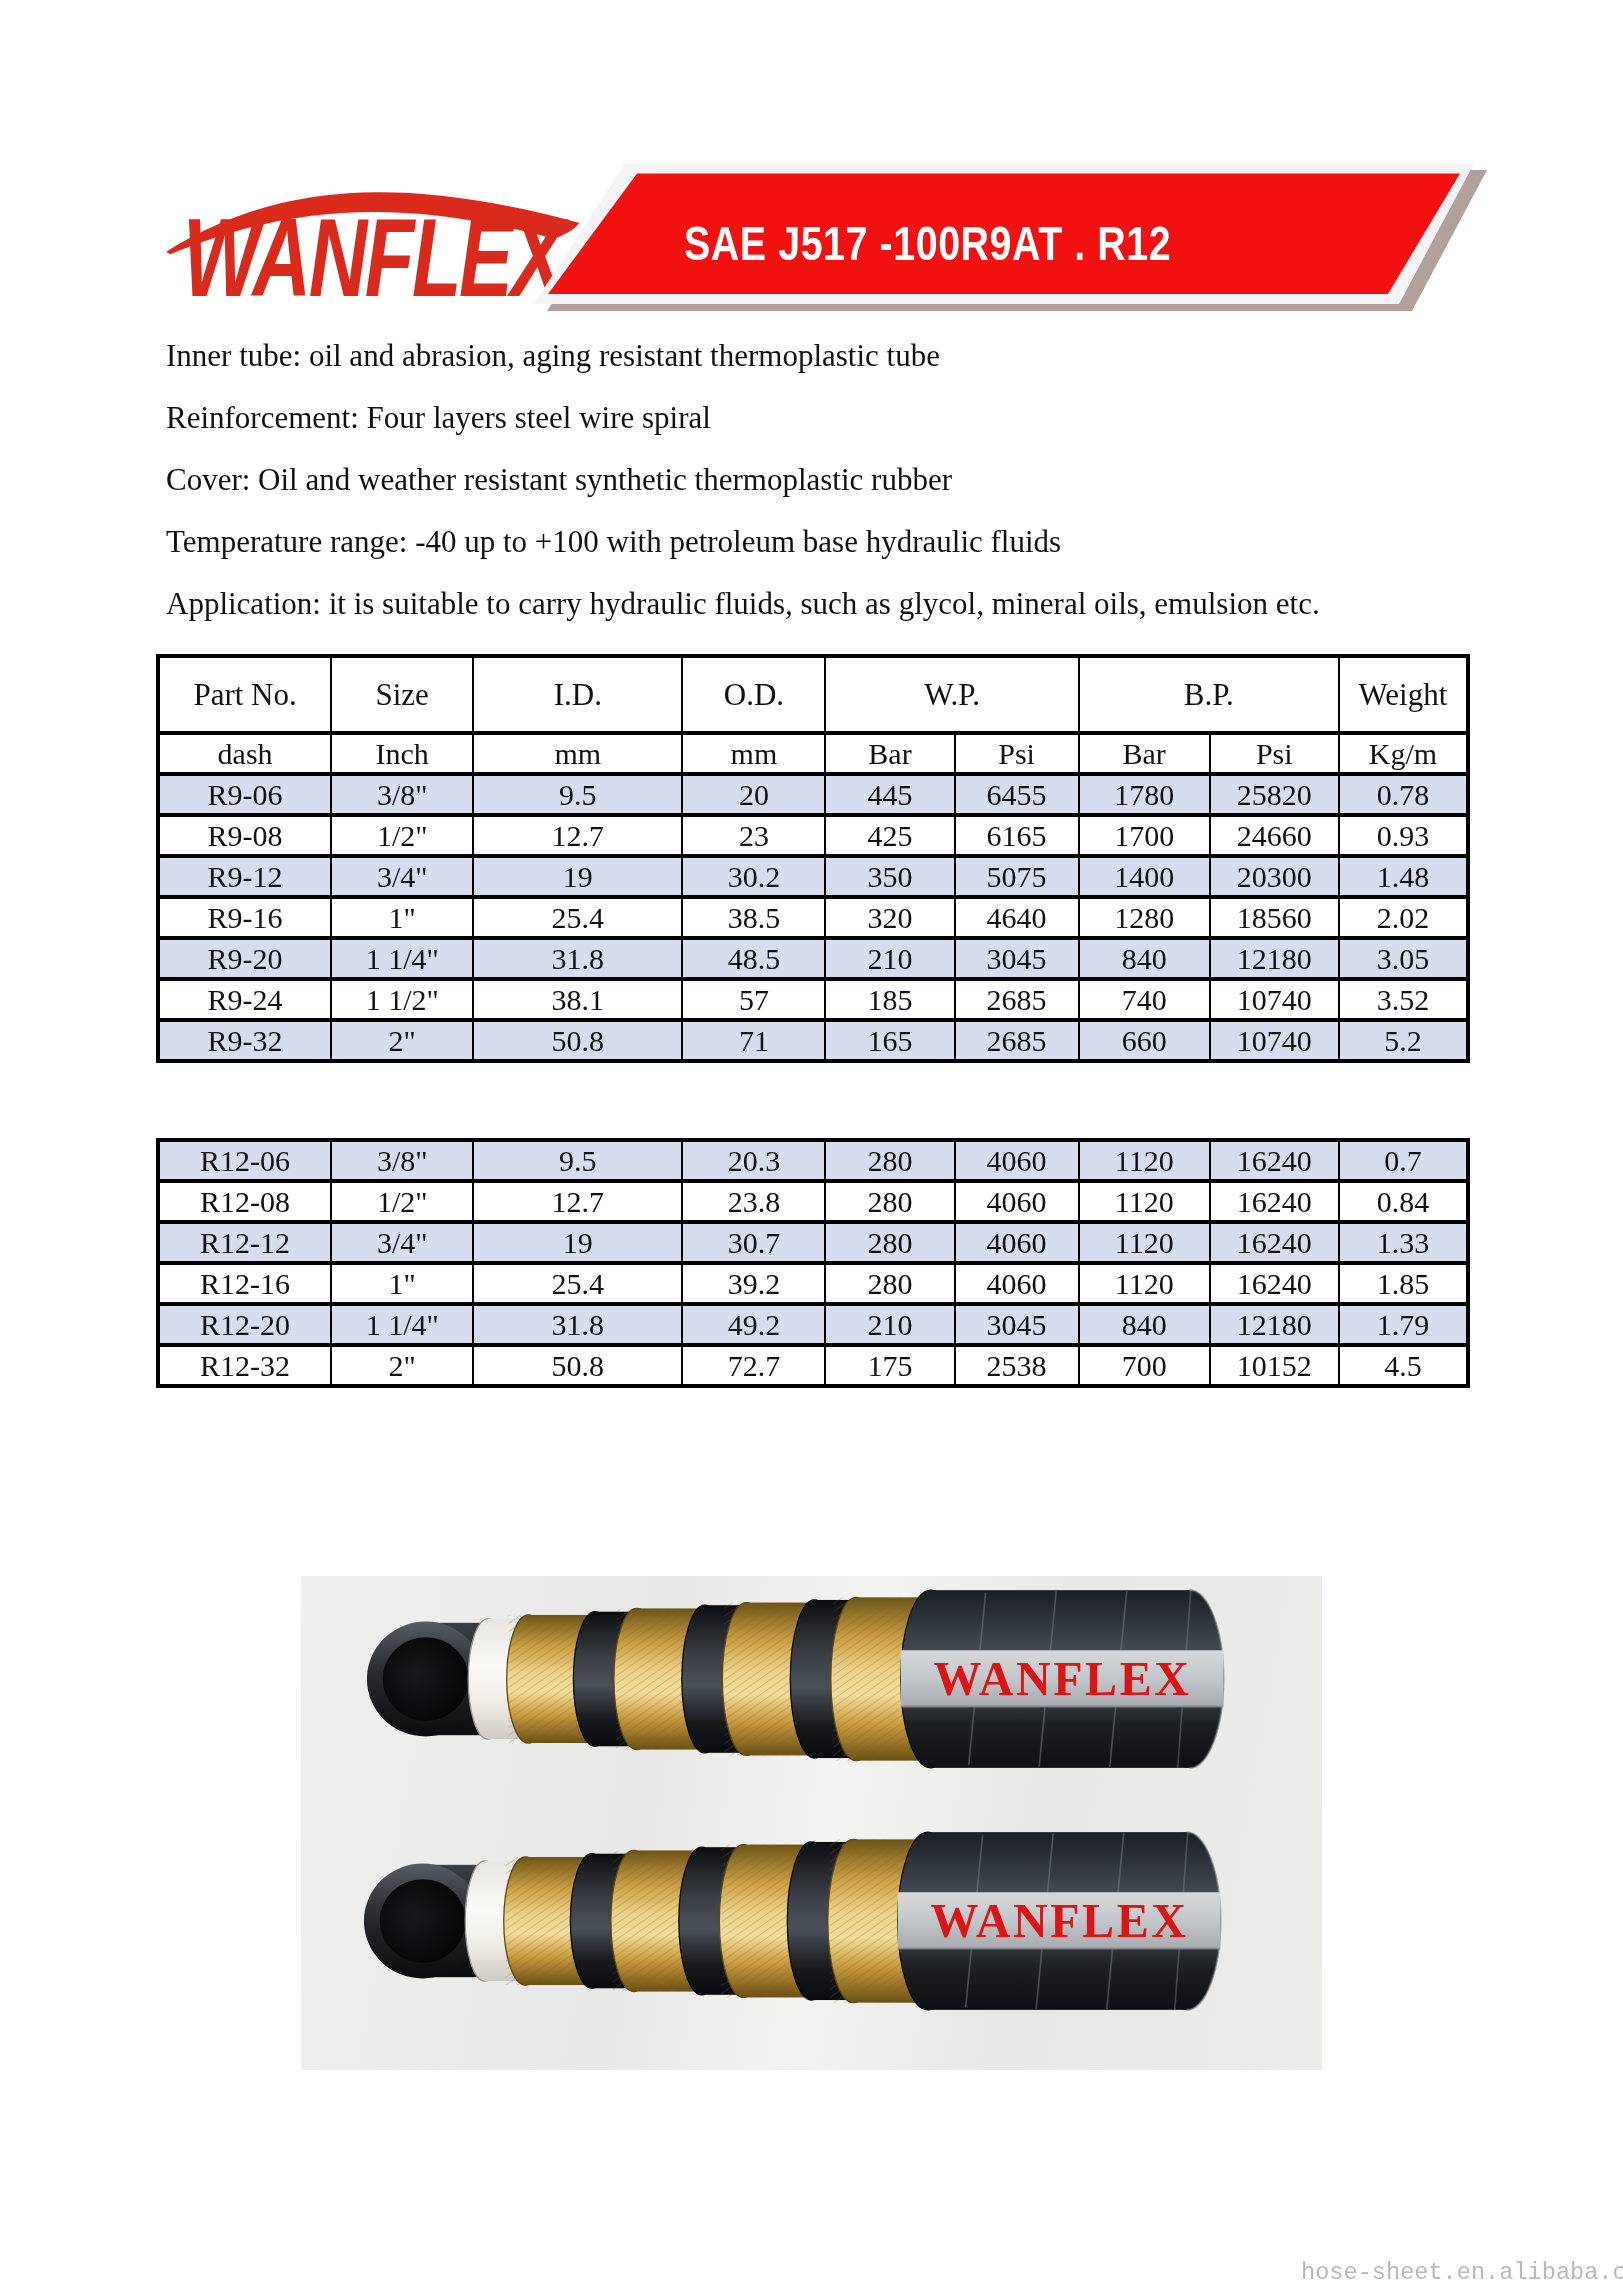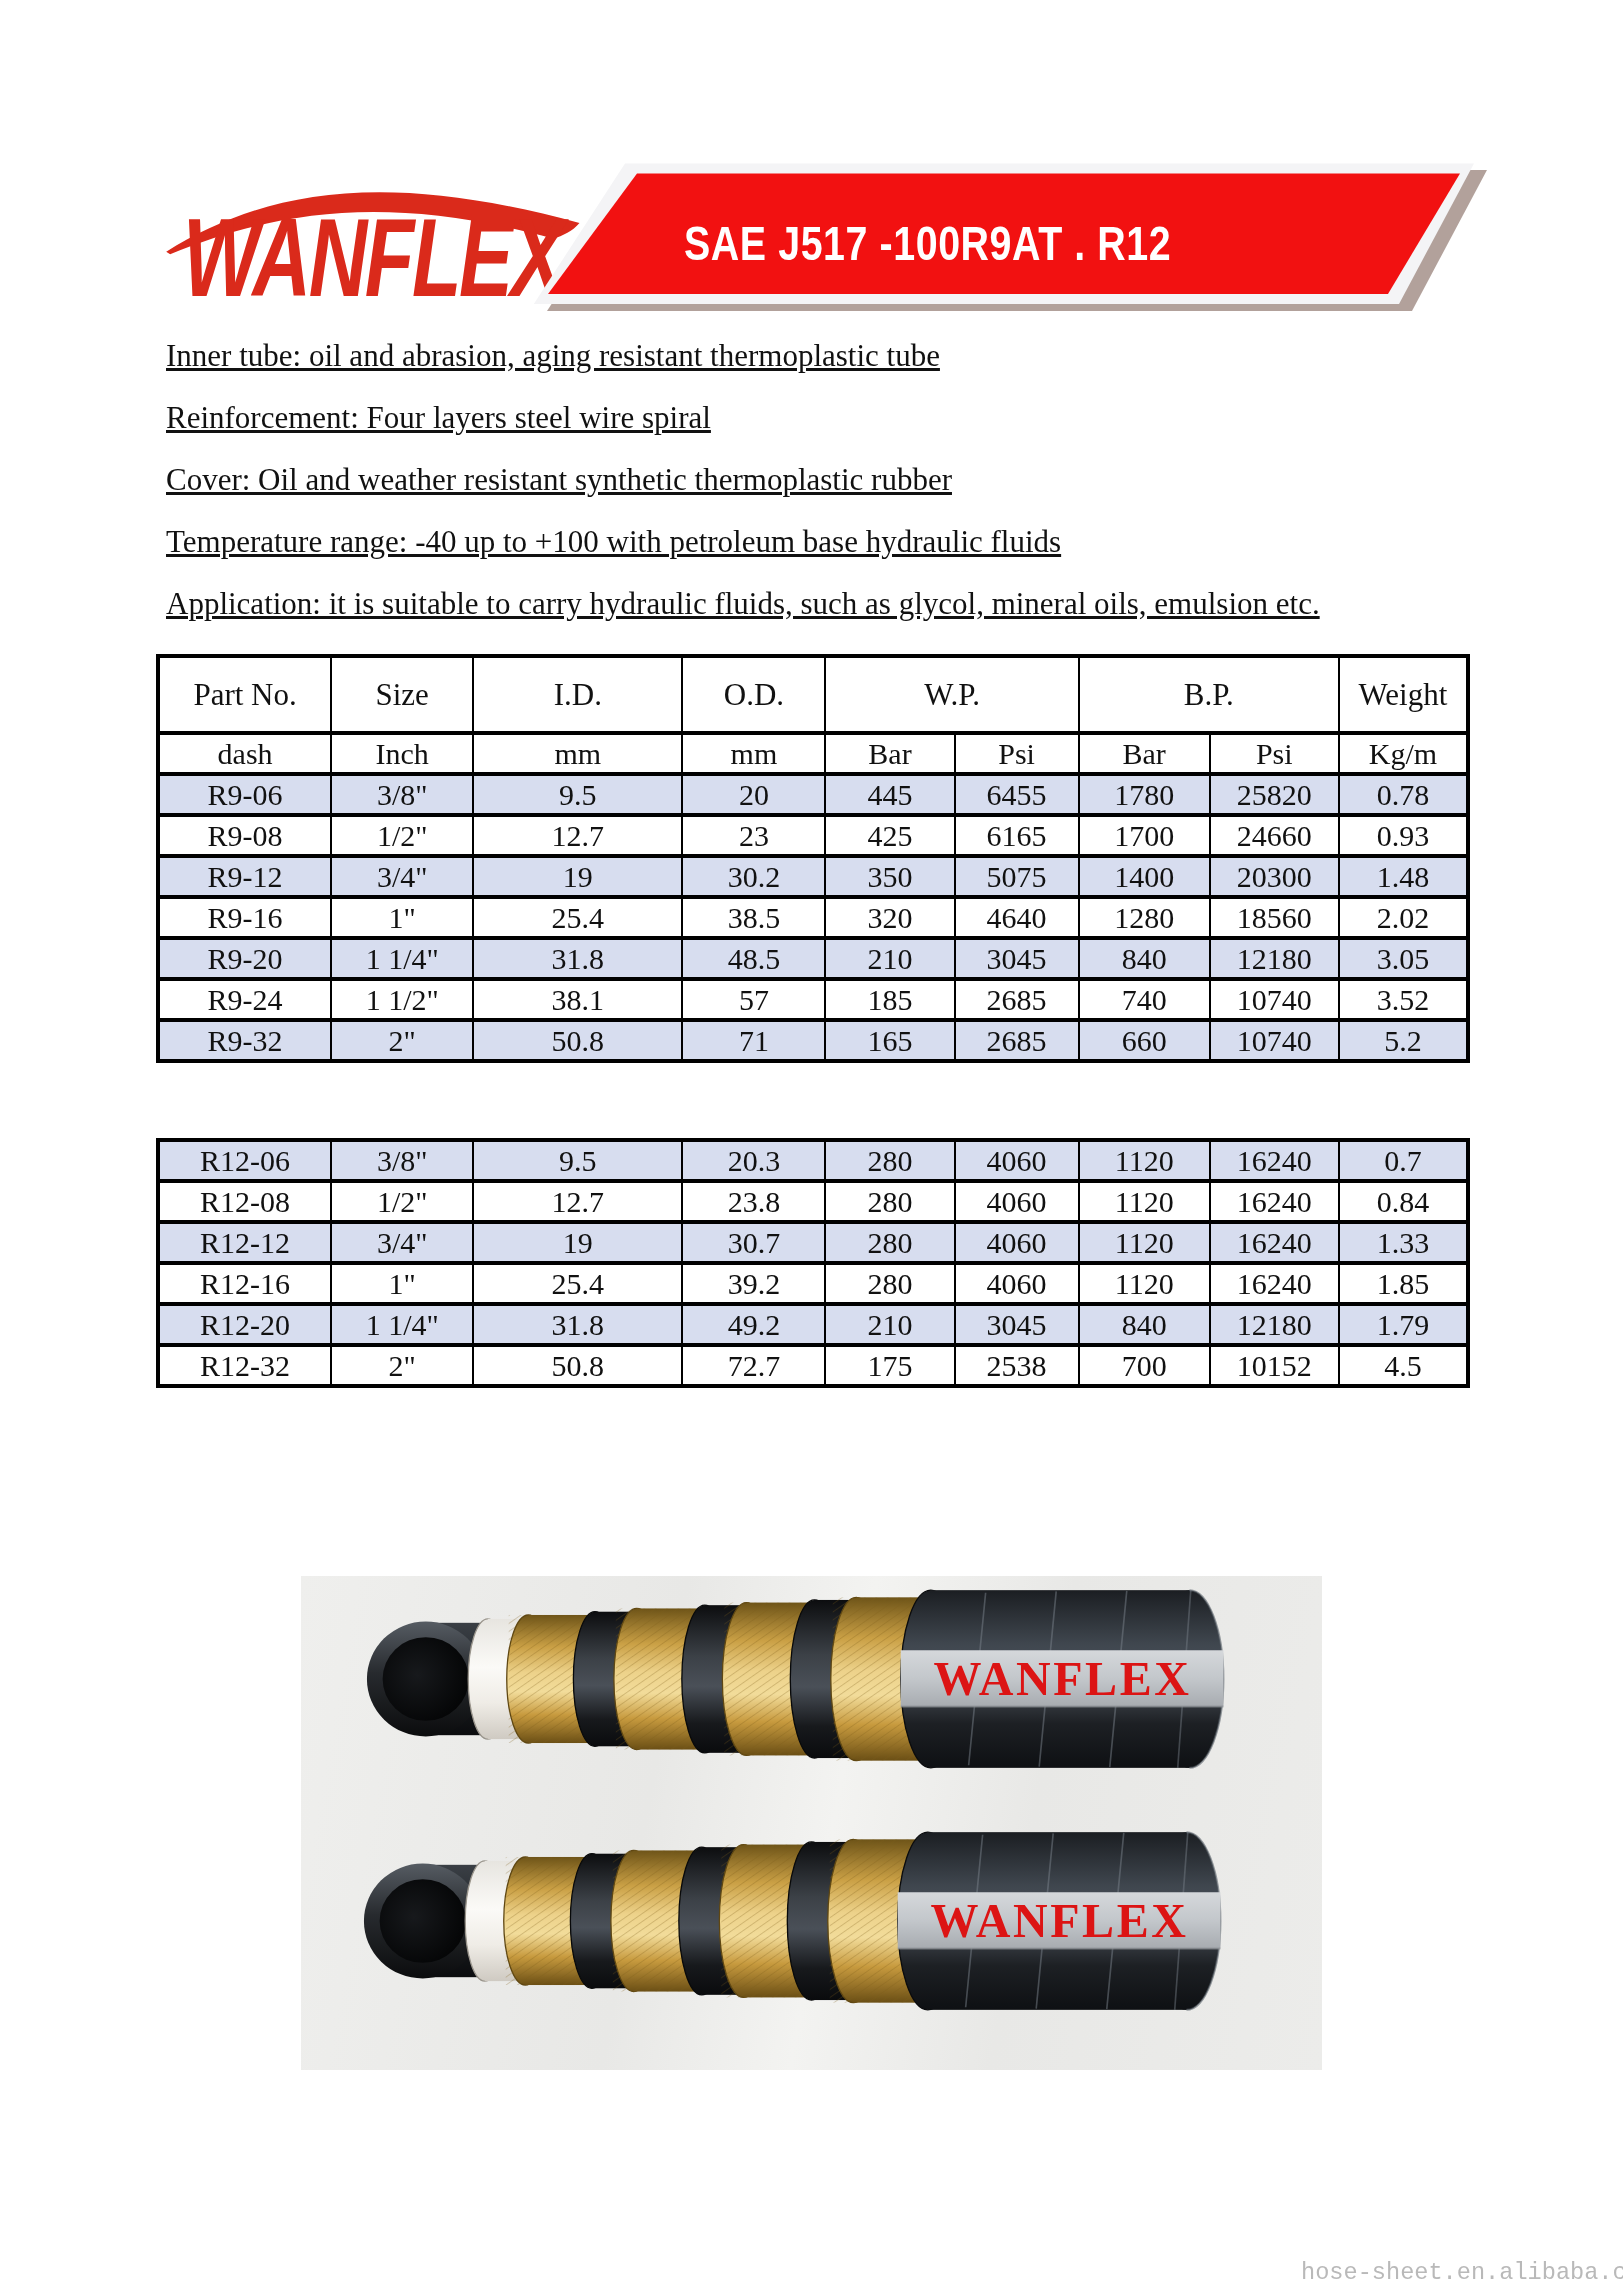--- a/index.html
+++ b/index.html
@@ -24,21 +24,21 @@
       clip-path:polygon(115px 13px,963px 13px,888px 154px,23px 154px);}
   .banner .backing{position:absolute;left:0;top:0;width:100%;height:100%;background:#f4f4f6;
       clip-path:polygon(101px 6.5px,950px 6.5px,875px 147px,9.8px 147px);}
   .banner .red{position:absolute;left:0;top:0;width:100%;height:100%;background:var(--banner-red);
       clip-path:polygon(113px 16.4px,936px 16.4px,864px 137px,24px 137px);}
   .banner .title{position:absolute;left:160px;top:63px;font-family:"Liberation Sans",sans-serif;
       font-weight:bold;font-size:48px;line-height:1.0;color:#ffffff;letter-spacing:0.7px;
       transform:scaleX(0.82);transform-origin:left top;white-space:nowrap;}
 
   
-  .desc{position:absolute;left:166px;top:325px;font-size:31px;line-height:62px;white-space:nowrap;text-decoration:underline;}
+  .desc{position:absolute;left:166px;top:325px;font-size:31px;line-height:62px;white-space:nowrap;}
 
   
   table.spec{position:absolute;left:156px;border-collapse:collapse;table-layout:fixed;width:1314px;
              font-size:30px;text-align:center;}
   table.spec td,table.spec th{border:2.6px solid #000;border-top-width:4.6px;border-bottom-width:4.6px;
              font-weight:normal;padding:0;vertical-align:middle;overflow:hidden;white-space:nowrap;}
   table.spec{border:4.6px solid #000;}
   #table-r9{top:634px;margin-top:20px;}
   #table-r12{top:1138px;}
   tr.hdr1{height:77px;font-size:31px;}

